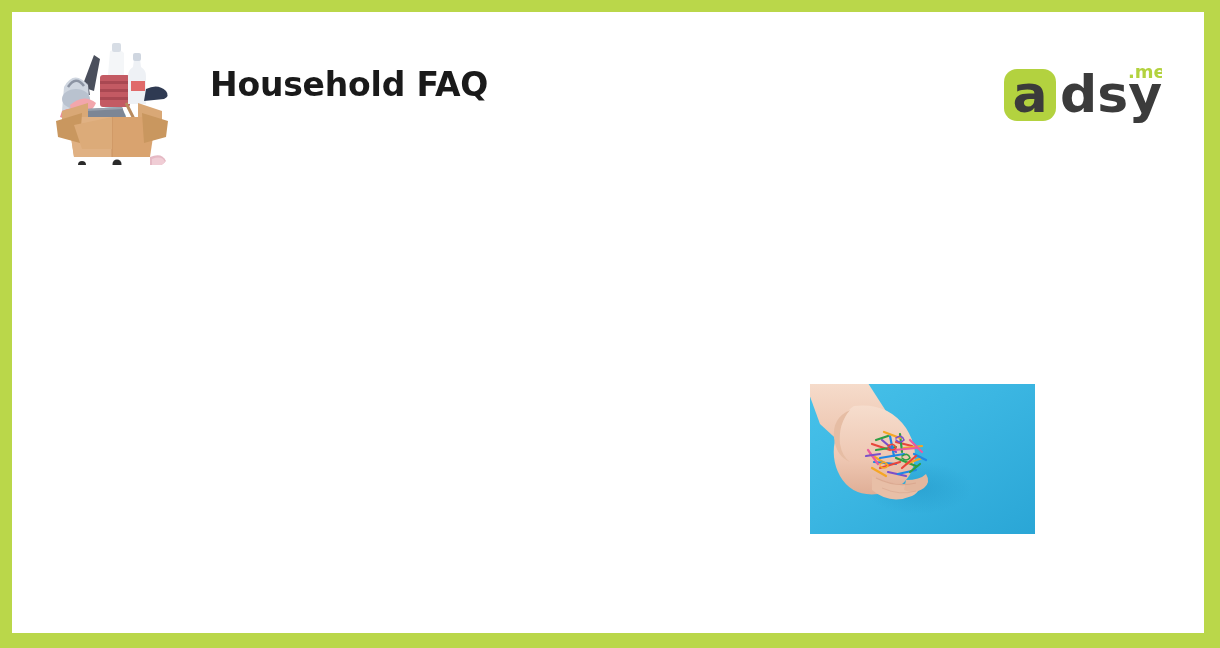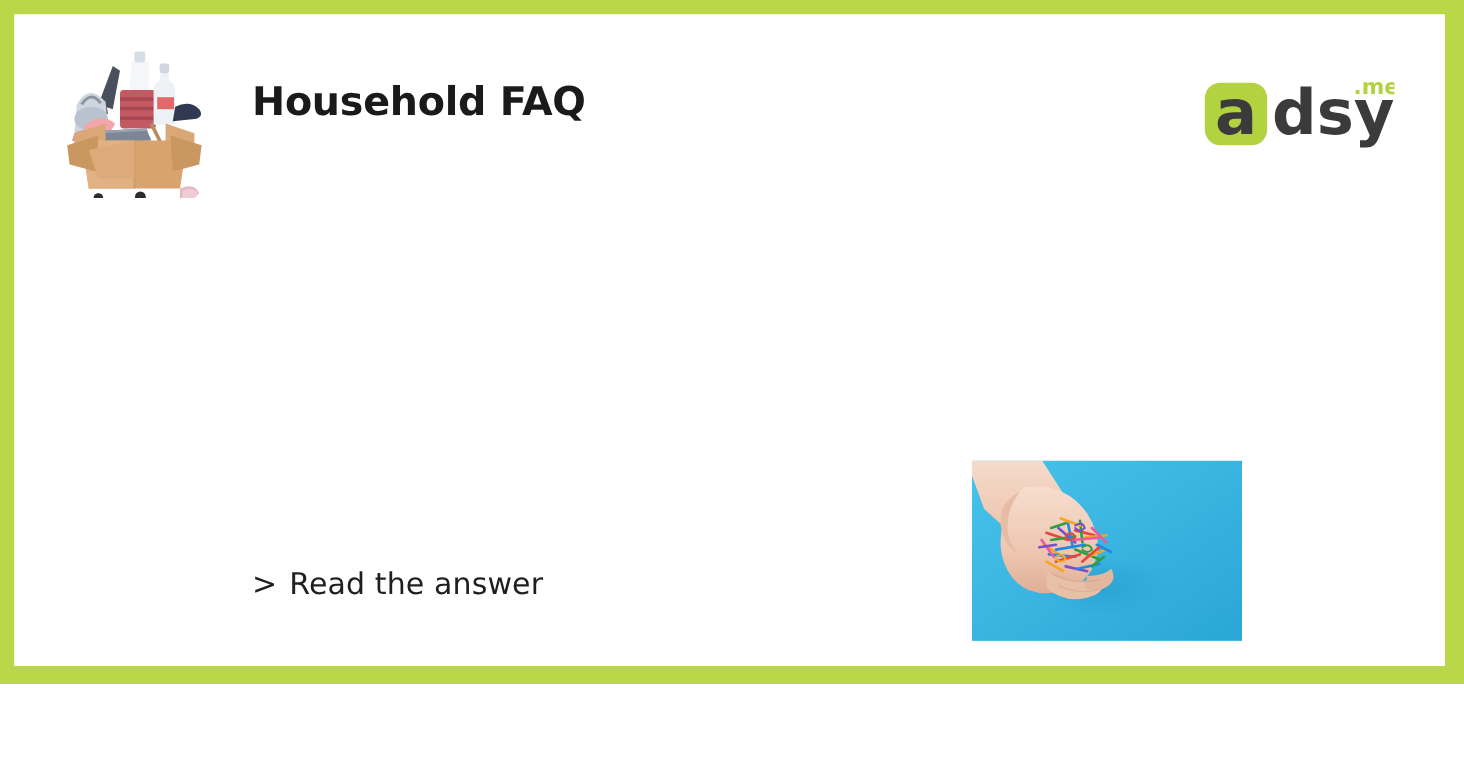--- a/index.html
+++ b/index.html
@@ -12,21 +12,21 @@
     height: 648px;
     overflow: hidden;
     font-family: "DejaVu Sans", "Liberation Sans", sans-serif;
   }
 
   
   .card {
     position: relative;
     box-sizing: border-box;
     width: 1220px;
-    height: 570px;
+    height: 648px;
     background: #ffffff;
     border-top: 12px solid #bad74a;
     border-left: 12px solid #bad74a;
     border-right: 16px solid #bad74a;
     border-bottom: 15px solid #bad74a;
   }
   .card-inner {
     position: relative;
     width: 100%;
     height: 100%;
@@ -187,23 +187,20 @@
           <text x="28" y="58" text-anchor="middle" font-family="DejaVu Sans, Liberation Sans, sans-serif" font-size="52" font-weight="bold" fill="#3b3b3b">a</text>
 
           <text x="58" y="58" font-family="DejaVu Sans, Liberation Sans, sans-serif" font-size="52" font-weight="bold" fill="#3b3b3b">dsy</text>
 
           <text x="126" y="24" font-family="DejaVu Sans, Liberation Sans, sans-serif" font-size="18" font-weight="bold" fill="#b3d23f">.me</text>
         </svg>
       </div>
     </div>
 
 
-    <a class="read-answer" href="#">
-      <span class="chev">&gt;</span><span>Read the answer</span>
-    </a>
 
     <div class="photo">
       <svg viewBox="0 0 225 150" xmlns="http://www.w3.org/2000/svg">
         <defs>
           <linearGradient id="bluebg" x1="0" y1="0" x2="1" y2="1">
             <stop offset="0%" stop-color="#47c2ea"></stop>
             <stop offset="45%" stop-color="#3bb6e2"></stop>
             <stop offset="100%" stop-color="#2aa6d6"></stop>
           </linearGradient>
           <radialGradient id="shadeGrad" cx="50%" cy="50%" r="50%">

